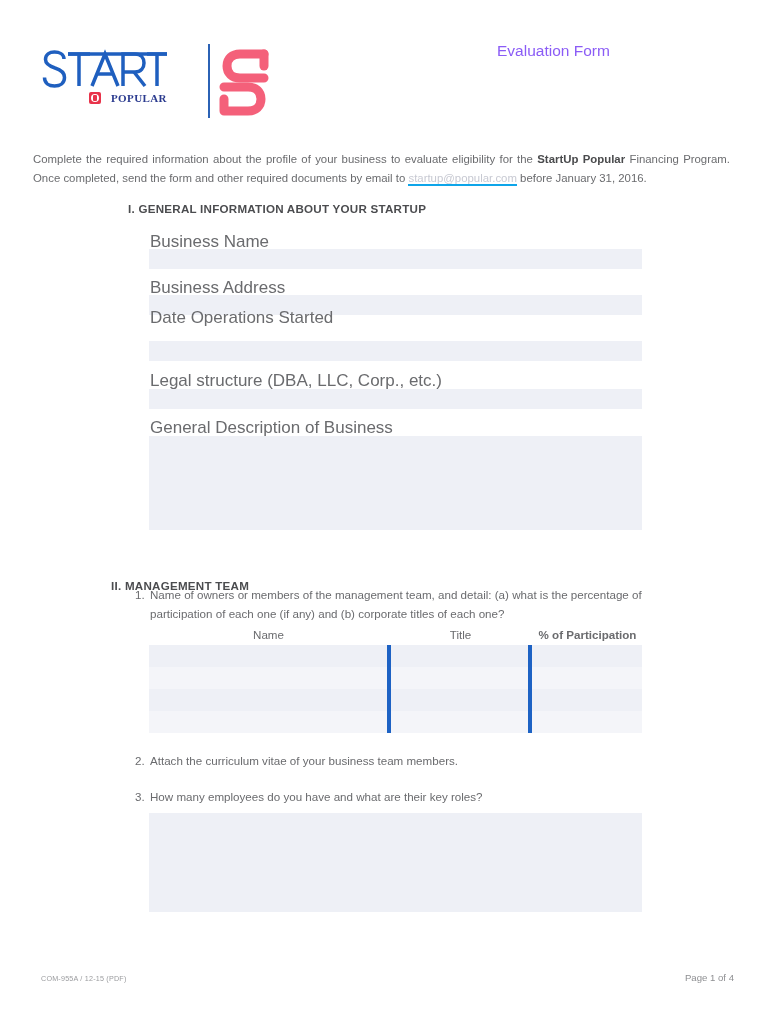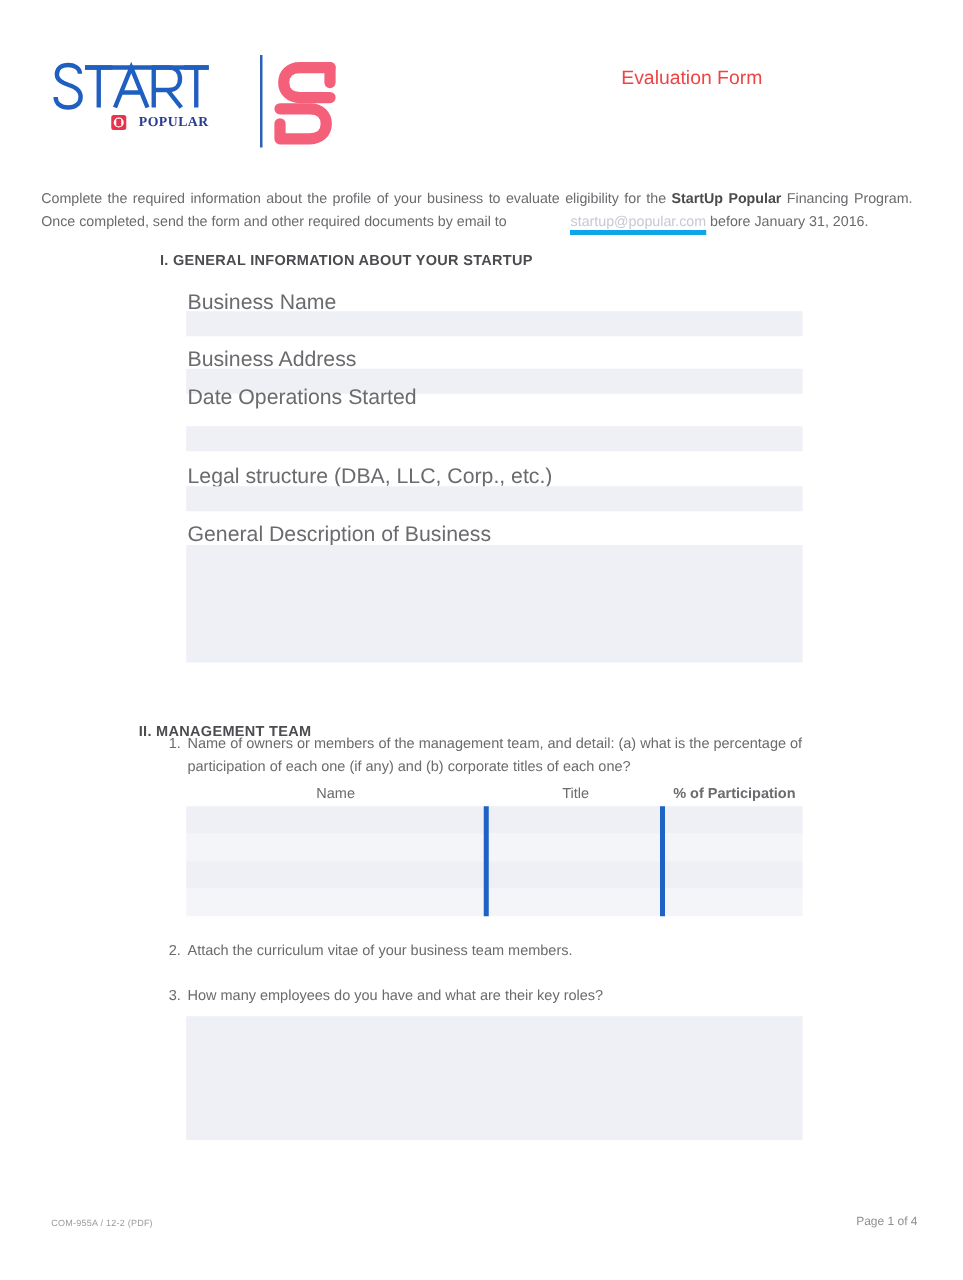--- a/index.html
+++ b/index.html
@@ -94,46 +94,45 @@
     position: absolute;
     left: 176px;
     top: 0px;
     width: 52px;
     height: 80px;
   }
 
   .header-title {
     position: absolute;
     right: 43px;
-    top: 52px;
+    top: 40px;
     text-align: left;
     font-size: 15.5px;
     line-height: 21px;
-    color: #ef4444;
+    color: #8b5cf6;
     width: 230px;
   }
   .header-title .t-line { display: block; white-space: nowrap; }
 
   
   .intro {
     position: absolute;
     left: 33px;
     top: 139px;
     width: 697px;
     font-size: 11.4px;
     line-height: 19px;
     color: #6a6b6e;
     text-align: justify;
   }
   .intro b { color: #4a4b4d; font-weight: bold; }
   .intro .email {
     color: #c7c9d2;
-    border-bottom: 4px solid #0ea5e9;
+    border-bottom: 2px solid #0ea5e9;
     text-decoration: none;
-    margin-left: 48px;
   }
 
   
   .content { position: absolute; left: 0; right: 0; top: 0; }
 
   .section-title {
     position: absolute;
     font-size: 11.6px;
     font-weight: bold;
     letter-spacing: 0.25px;
@@ -332,17 +331,17 @@
 
     <div class="q" style="left:135px; top:787px; width:510px;">
       <span class="num">3.</span>
       <span class="txt">How many employees do you have and what are their key roles?</span>
     </div>
 
     <div class="field-box box1" style="top:813px; height:99px"></div>
   </div>
 
   <div class="footer">
-    <div class="footer-code">COM-955A / 12-2   (PDF)</div>
+    <div class="footer-code">COM-955A / 12-15   (PDF)</div>
     <div class="footer-page">Page 1 of 4</div>
   </div>
 
 </div>
 
 </body></html>

